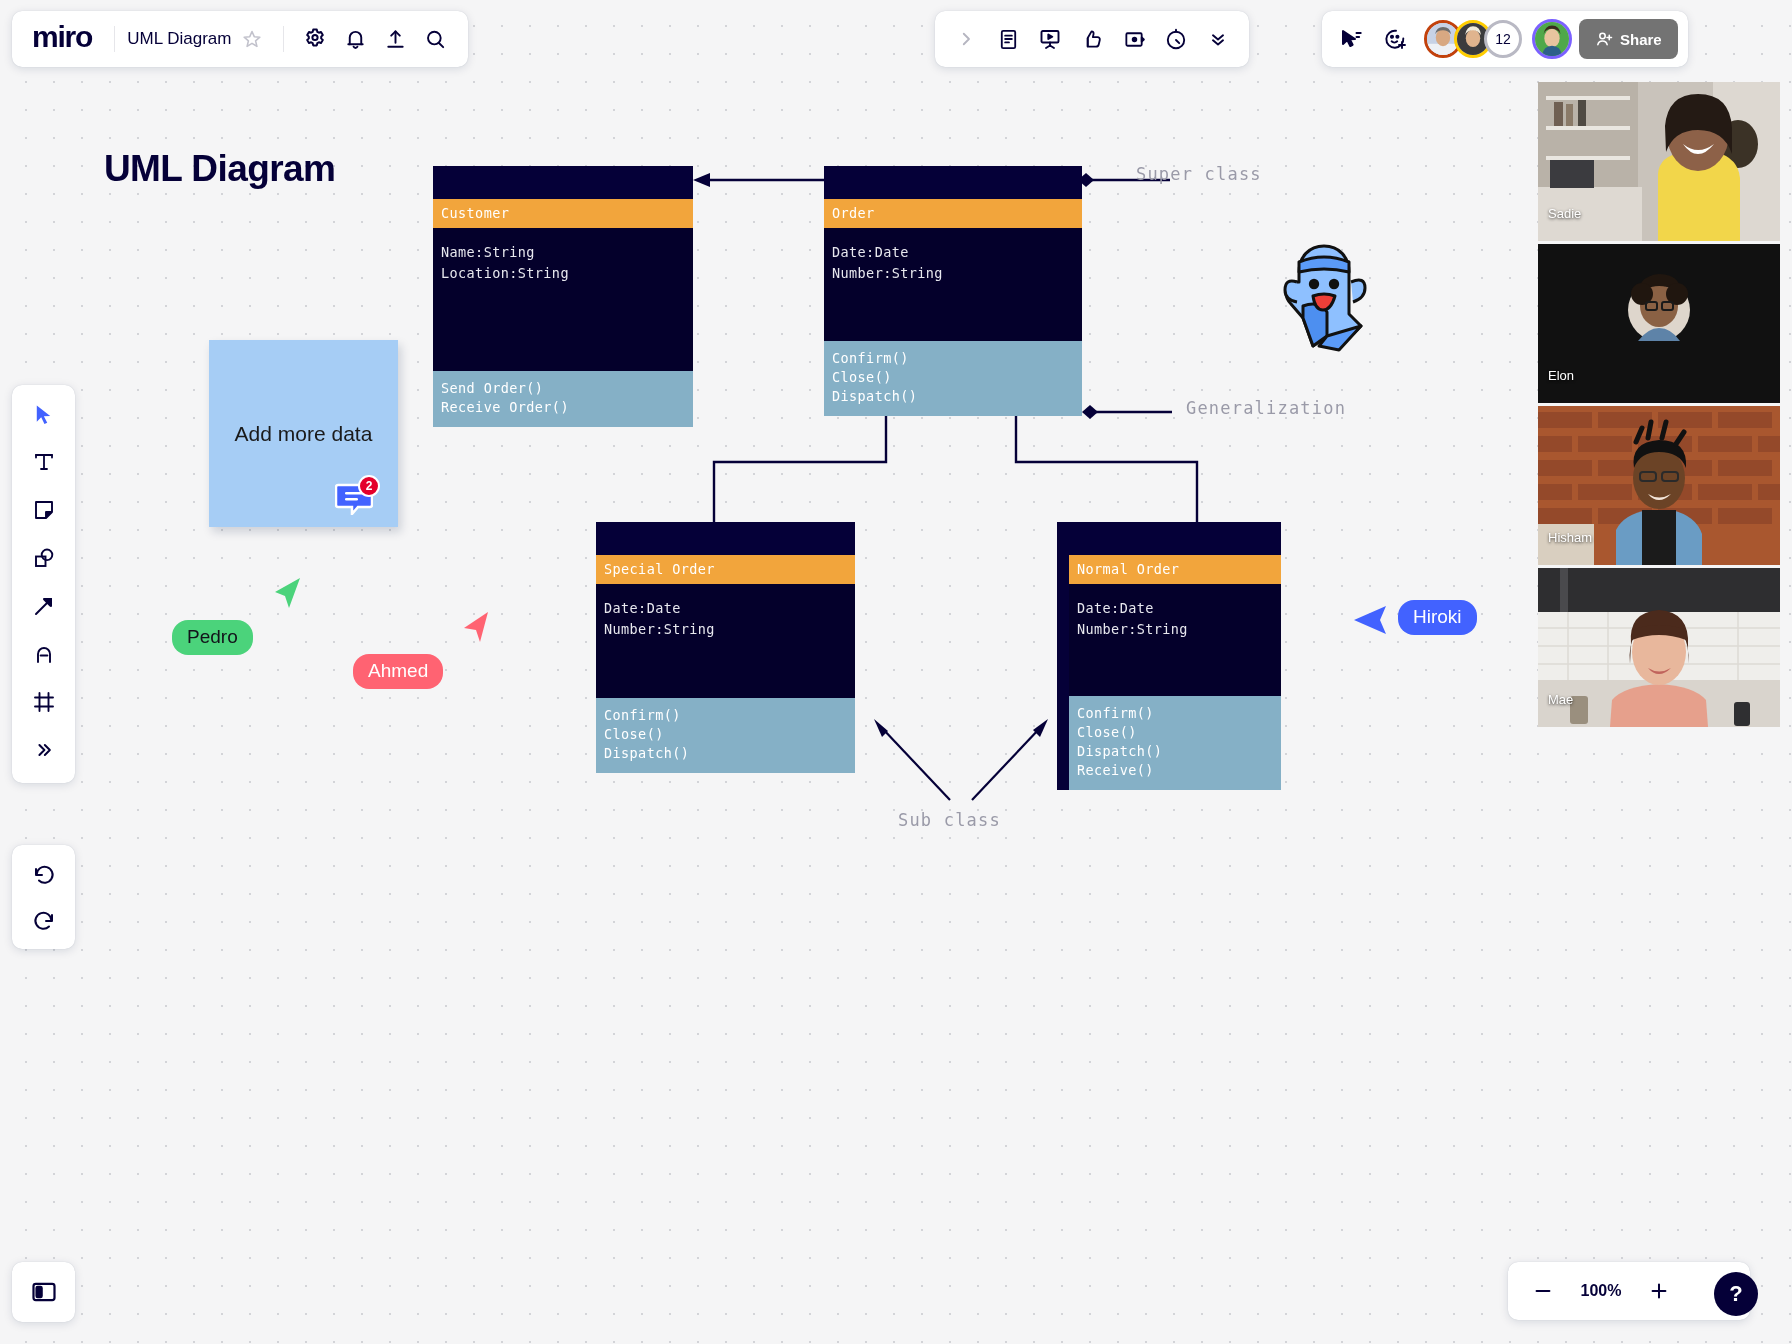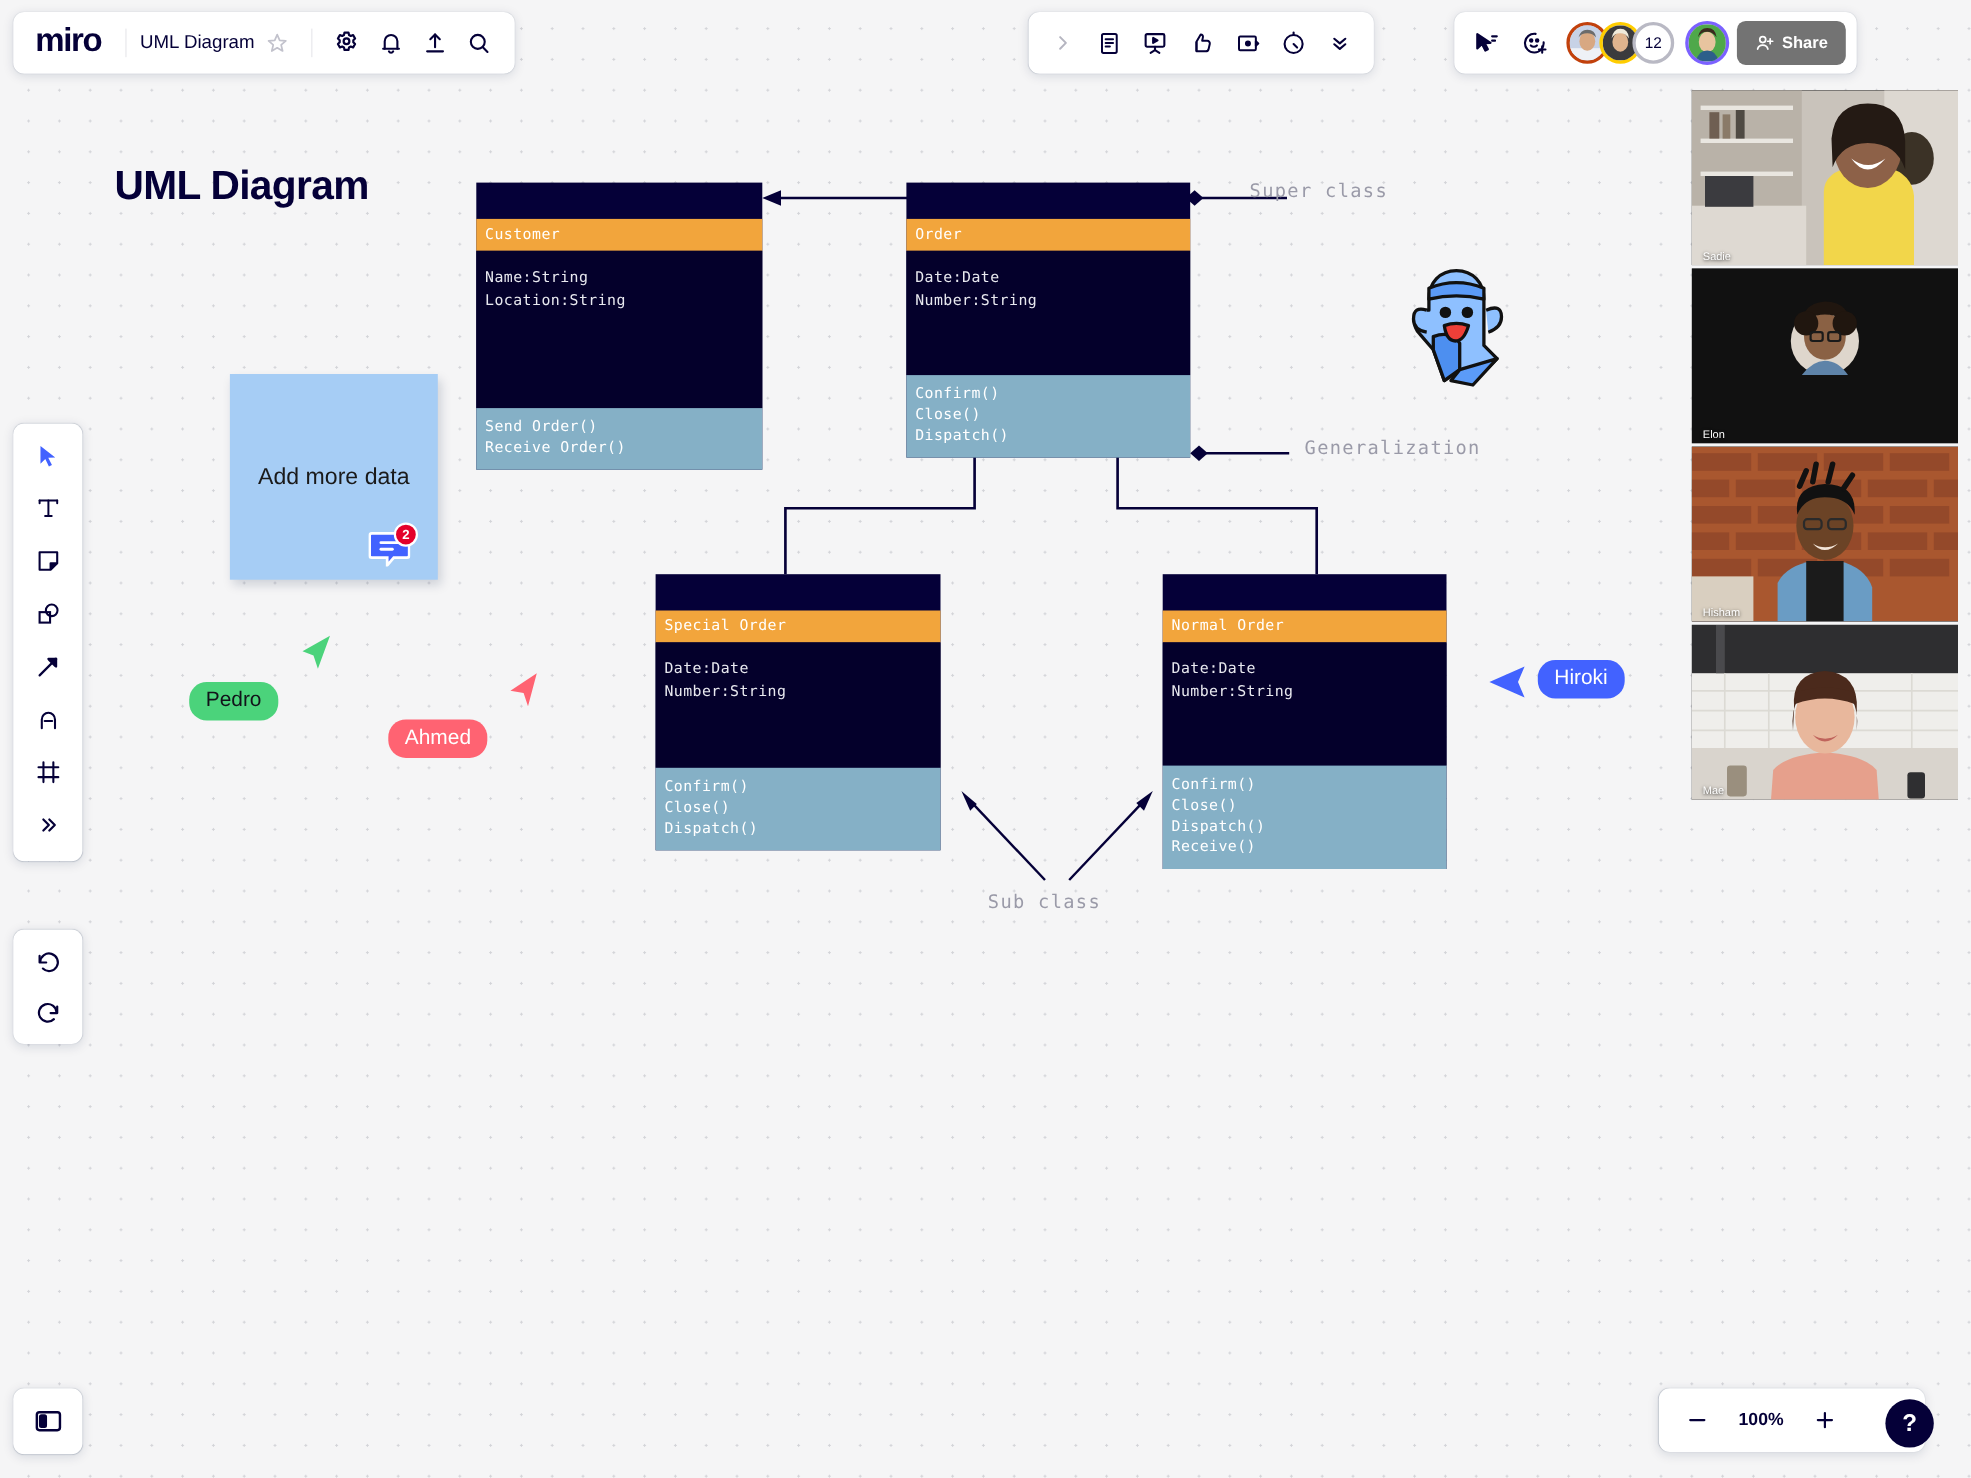--- a/index.html
+++ b/index.html
@@ -73,21 +73,21 @@
   .uml .hdr { background: #f2a53c; color: #fff; font-family: "DejaVu Sans Mono", monospace; font-size: 13.5px; padding: 6px 8px 7px; letter-spacing: .4px; margin-top: 33px; }
   .uml .attrs { background: #04002b; color: #e8e8ef; font-family: "DejaVu Sans Mono", monospace; font-size: 13.5px; padding: 14px 8px 8px; letter-spacing: .4px; line-height: 21px; }
   .uml .ops { background: #85b0c6; color: #ffffff; font-family: "DejaVu Sans Mono", monospace; font-size: 13.5px; padding: 8px 8px 10px; letter-spacing: .4px; line-height: 19px; }
 
   #cls-customer { left: 433px; top: 166px; width: 260px; }
   #cls-customer .attrs { height: 143px; }
   #cls-order { left: 824px; top: 166px; width: 258px; }
   #cls-order .attrs { height: 113px; }
   #cls-special { left: 596px; top: 522px; width: 259px; }
   #cls-special .attrs { height: 114px; }
-  #cls-normal { left: 1057px; top: 522px; width: 258px; }
+  #cls-normal { left: 1057px; top: 522px; width: 224px; padding-left: 12px; }
   #cls-normal .attrs { height: 112px; }
 
   
   .anno { position: absolute; font-family: "DejaVu Sans Mono", monospace; font-size: 17px; color: #9a9aa8; letter-spacing: 1.2px; white-space: nowrap; }
   #anno-super { left: 1136px; top: 164px; }
   #anno-general { left: 1186px; top: 398px; }
   #anno-sub { left: 898px; top: 810px; }
 
   
   #sticky {
@@ -109,21 +109,21 @@
     position: absolute; border-radius: 16px; padding: 6px 15px 7px;
     font-size: 19px; color: #fff; white-space: nowrap;
   }
   #cur-pedro { left: 172px; top: 620px; background: #4bd37b; color: #12131a; }
   #cur-ahmed { left: 353px; top: 654px; background: #ff6372; }
   #cur-hiroki { left: 1398px; top: 600px; background: #4262ff; }
 
   
   #video { position: absolute; left: 1538px; top: 82px; width: 242px; display: flex; flex-direction: column; gap: 3px; }
   .vtile { position: relative; height: 159px; overflow: hidden; background: #111; }
-  .vtile .name { position: absolute; left: 10px; bottom: 2px; color: #fff; font-size: 10px; text-shadow: 0 1px 3px rgba(0,0,0,.8); }
+  .vtile .name { position: absolute; left: 10px; bottom: 20px; color: #fff; font-size: 13px; text-shadow: 0 1px 3px rgba(0,0,0,.8); }
   .vbg { position: absolute; inset: 0; }
 
   .mascot { position: absolute; left: 1273px; top: 238px; width: 102px; height: 128px; }
 </style>
 </head>
 <body>
 
 <div id="board">
 
   <div id="canvas-title">UML Diagram</div>

